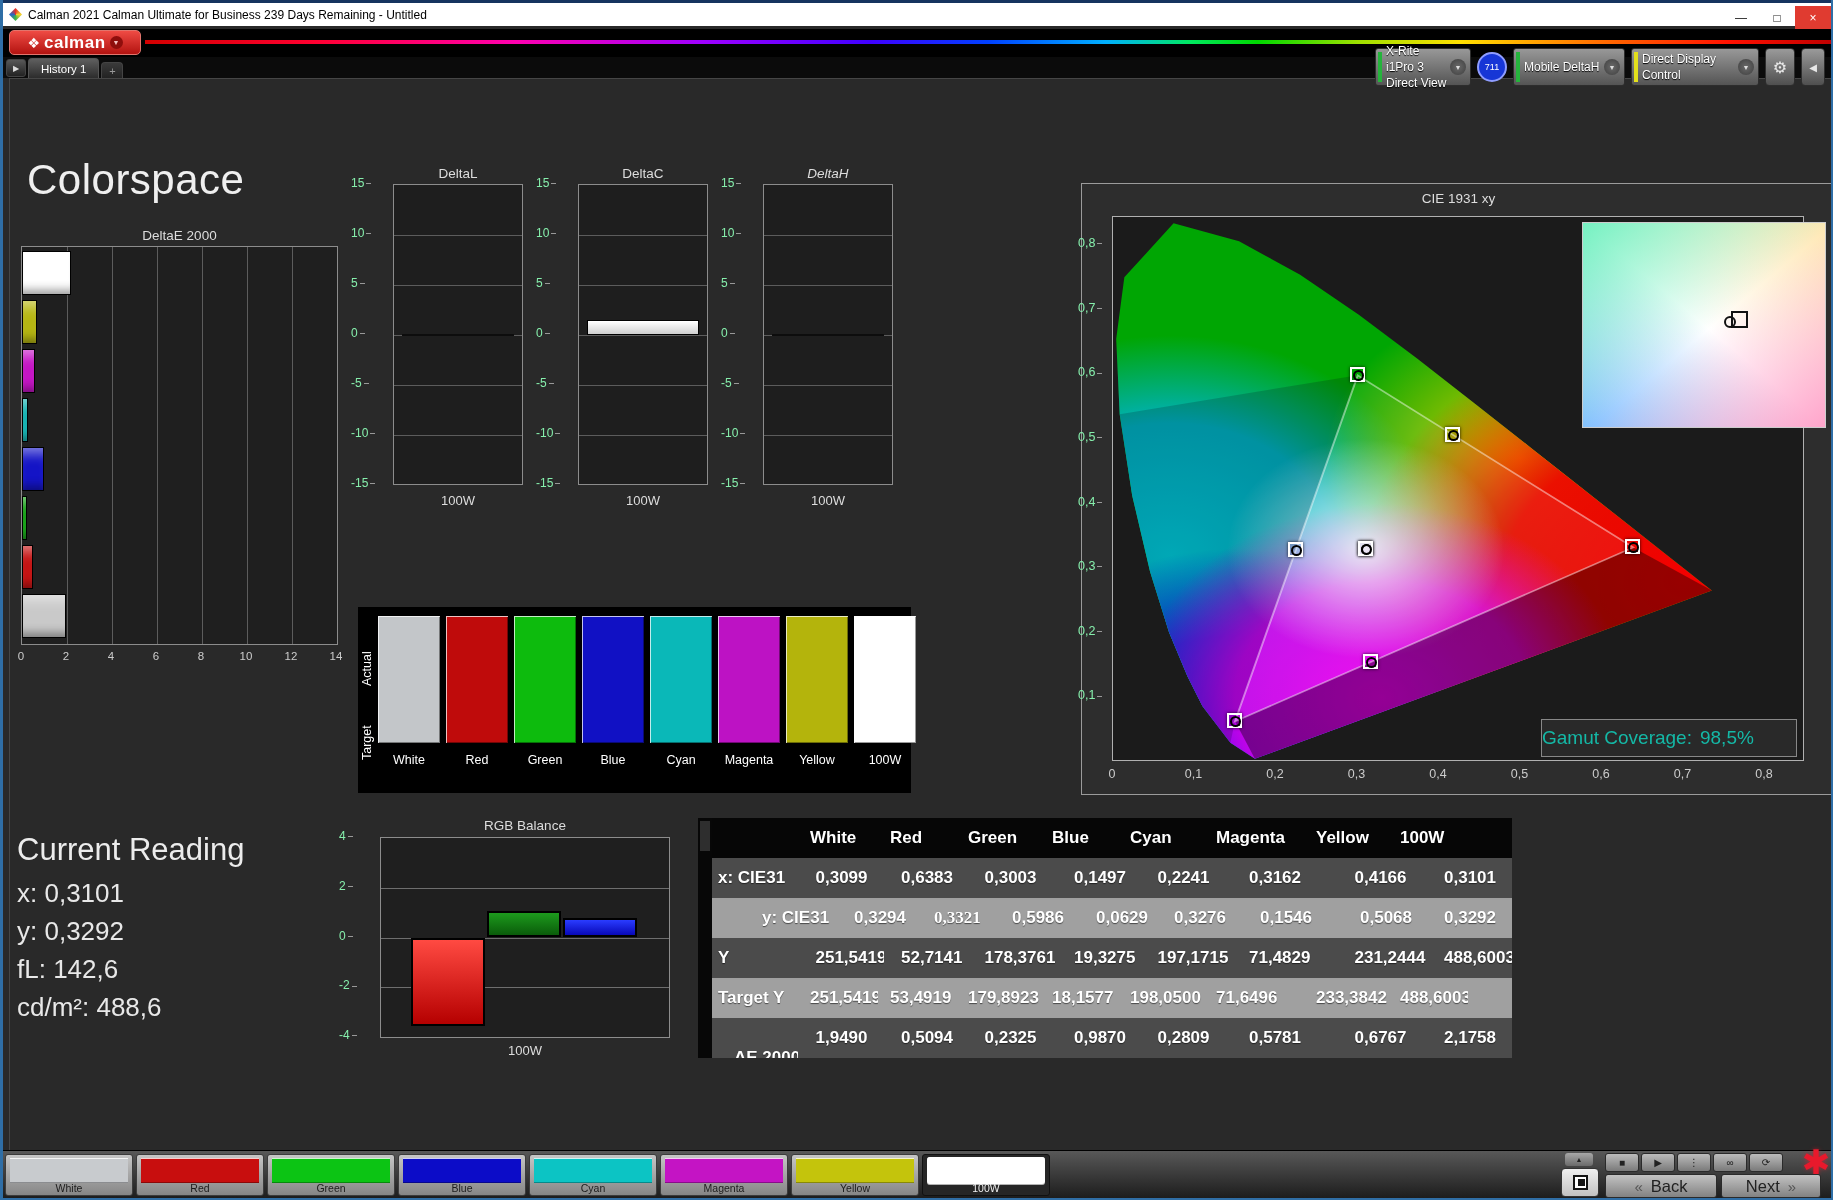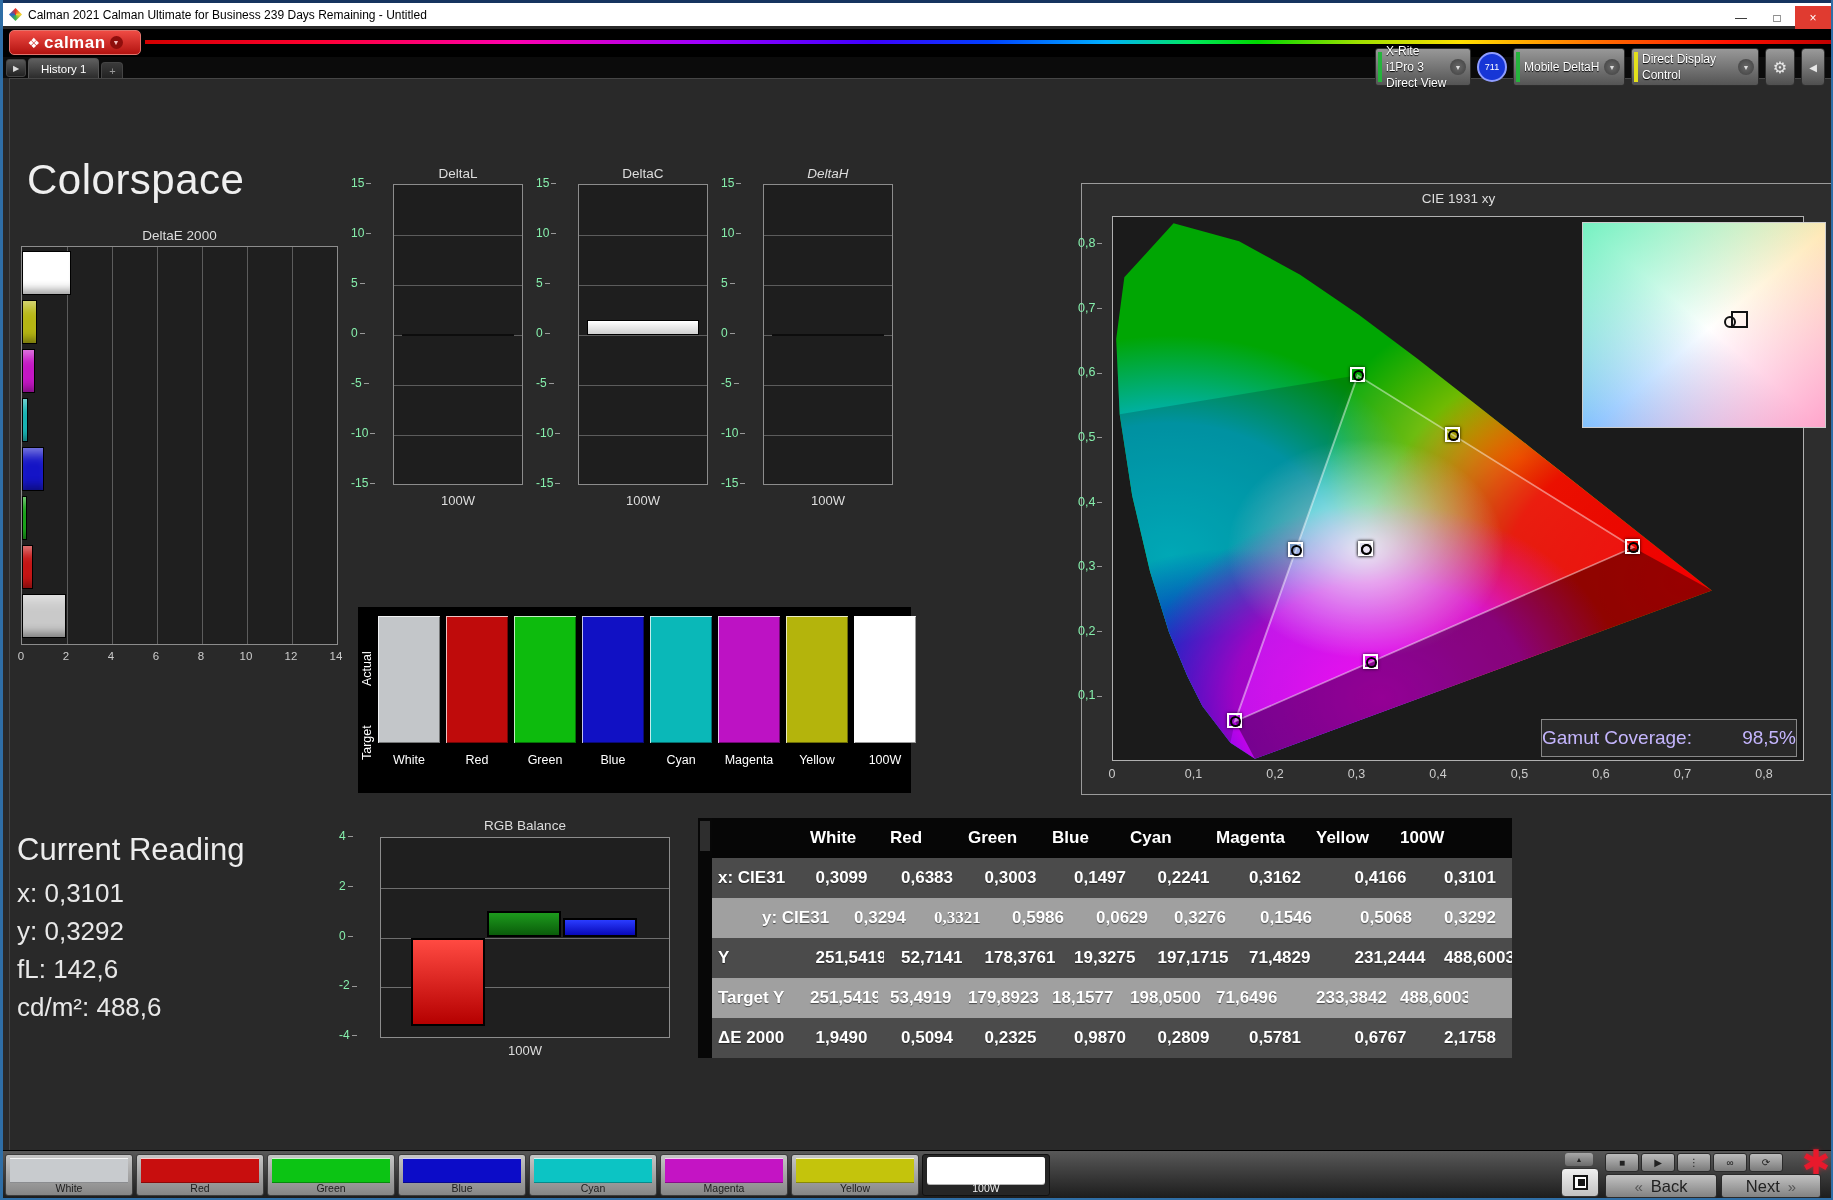--- a/index.html
+++ b/index.html
@@ -75,21 +75,21 @@
       border:1px solid #9b9b9b;z-index:2;}
   #cie-plot{position:absolute;left:30px;top:32px;width:692px;height:545px;background:#1b1b1b;border:1px solid #b0b0b0;}
   .cie-marker{position:absolute;width:15px;height:15px;border:2px solid #fff;box-shadow:0 0 3px rgba(0,0,0,.8);}
   .cie-marker::after{content:"";position:absolute;left:1px;top:1px;width:7px;height:7px;border:2px solid #000;border-radius:50%;}
   #cie-inset{position:absolute;left:500px;top:38px;width:244px;height:206px;border:1px solid #ccc;background:#fff;
       background-image:linear-gradient(to bottom right,rgba(110,240,190,.95),rgba(255,255,255,0) 52%,rgba(255,160,200,.95)),
                        linear-gradient(to top right,rgba(120,185,255,.9),rgba(255,255,255,0) 50%,rgba(255,230,175,.95));}
   #inset-marker{position:absolute;left:148px;top:88px;width:17px;height:17px;border:2.5px solid #111;background:transparent;}
   #inset-marker::before{content:"";position:absolute;left:-9px;top:3px;width:8px;height:8px;border:2px solid #111;border-radius:50%;}
   #gamut-box{position:absolute;left:459px;top:535px;width:256px;height:38px;background:rgba(42,42,42,.92);
-      border:1px solid #888;display:flex;align-items:center;justify-content:space-between;gap:8px;color:#c4b5fd;font-size:19px;}
+      border:1px solid #888;display:flex;align-items:center;justify-content:flex-start;gap:8px;color:#14b8a6;font-size:19px;}
   
   #reading-title{position:absolute;left:14px;top:832px;font-size:31px;color:#ececec;z-index:2;}
   .reading-line{position:absolute;left:14px;font-size:26px;color:#e8e8e8;z-index:2;}
   
   #table-strip{position:absolute;left:695px;top:818px;width:14px;height:240px;background:#070707;z-index:2;}
   #table-strip .nub{position:absolute;left:2px;top:3px;width:10px;height:30px;background:#2e2e2e;}
   #data-table{position:absolute;left:709px;top:818px;z-index:2;}
   .trow{display:flex;height:40px;line-height:40px;}
   .tcell{color:#fff;font-size:17px;font-weight:600;padding-left:12px;white-space:nowrap;overflow:hidden;
       text-shadow:0 1px 1px rgba(0,0,0,.55);}
@@ -463,21 +463,21 @@
         <div class="tcell" style="width: 80px;">251,5419</div>
         <div class="tcell" style="width: 78px;">53,4919</div>
         <div class="tcell" style="width: 84px;">179,8923</div>
         <div class="tcell" style="width: 78px;">18,1577</div>
         <div class="tcell" style="width: 86px;">198,0500</div>
         <div class="tcell" style="width: 100px;">71,6496</div>
         <div class="tcell" style="width: 84px;">233,3842</div>
         <div class="tcell" style="width: 80px;">488,6003</div>
       </div>
       <div class="trow row-dark">
-        <div class="tcell" style="width: 86px; padding-left: 6px;">ΔE 2000</div>
+        <div class="tcell" style="width: 86px; padding-left: 22px; margin-top: 20px;">ΔE 2000</div>
         <div class="tcell" style="width: 80px;">1,9490</div>
         <div class="tcell" style="width: 78px;">0,5094</div>
         <div class="tcell" style="width: 84px;">0,2325</div>
         <div class="tcell" style="width: 78px;">0,9870</div>
         <div class="tcell" style="width: 86px;">0,2809</div>
         <div class="tcell" style="width: 100px;">0,5781</div>
         <div class="tcell" style="width: 84px;">0,6767</div>
         <div class="tcell" style="width: 80px;">2,1758</div>
       </div>
     </div>

